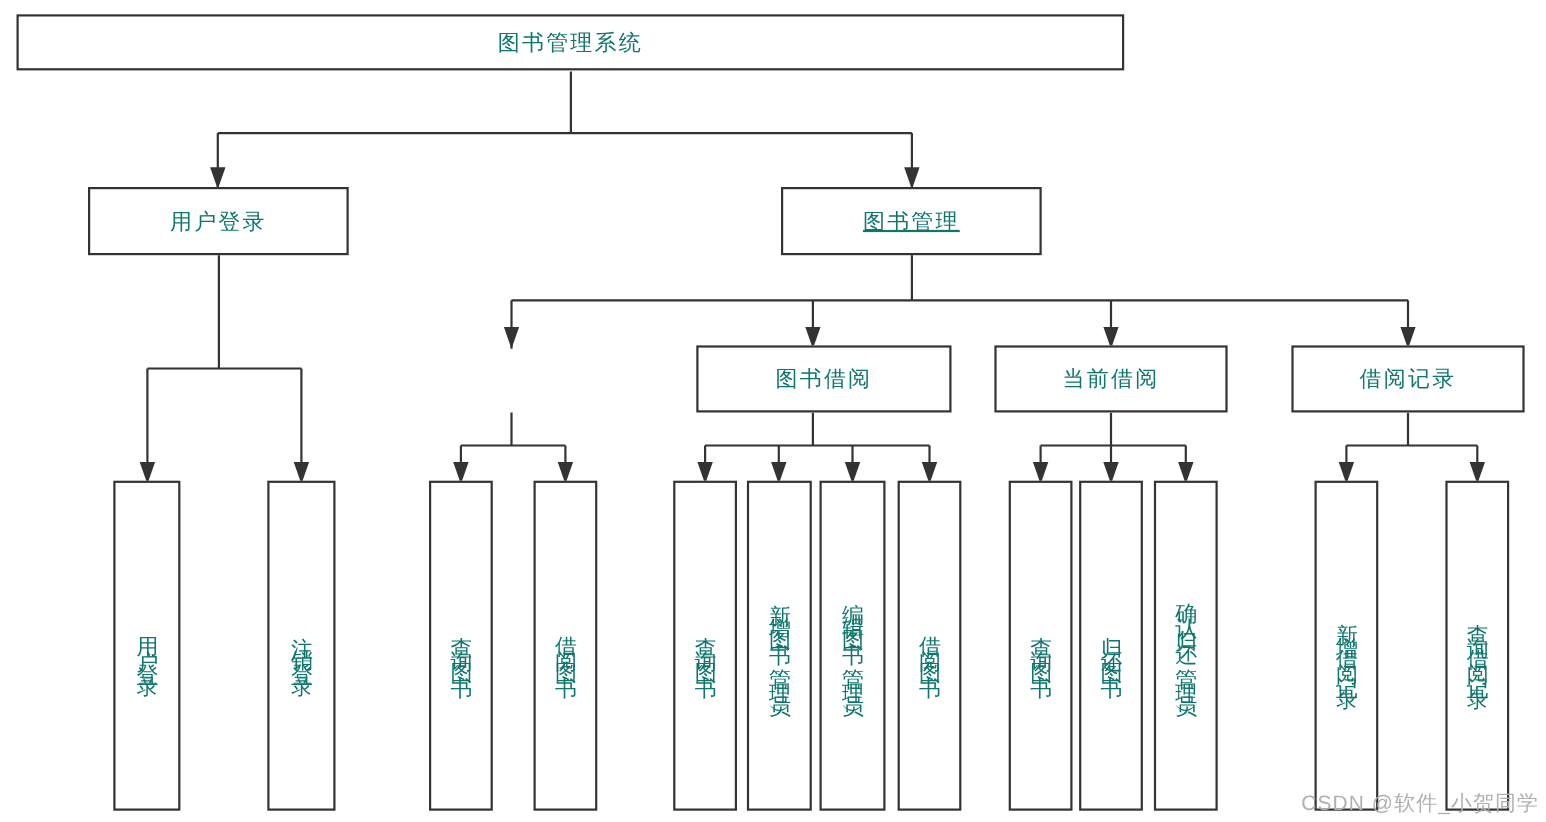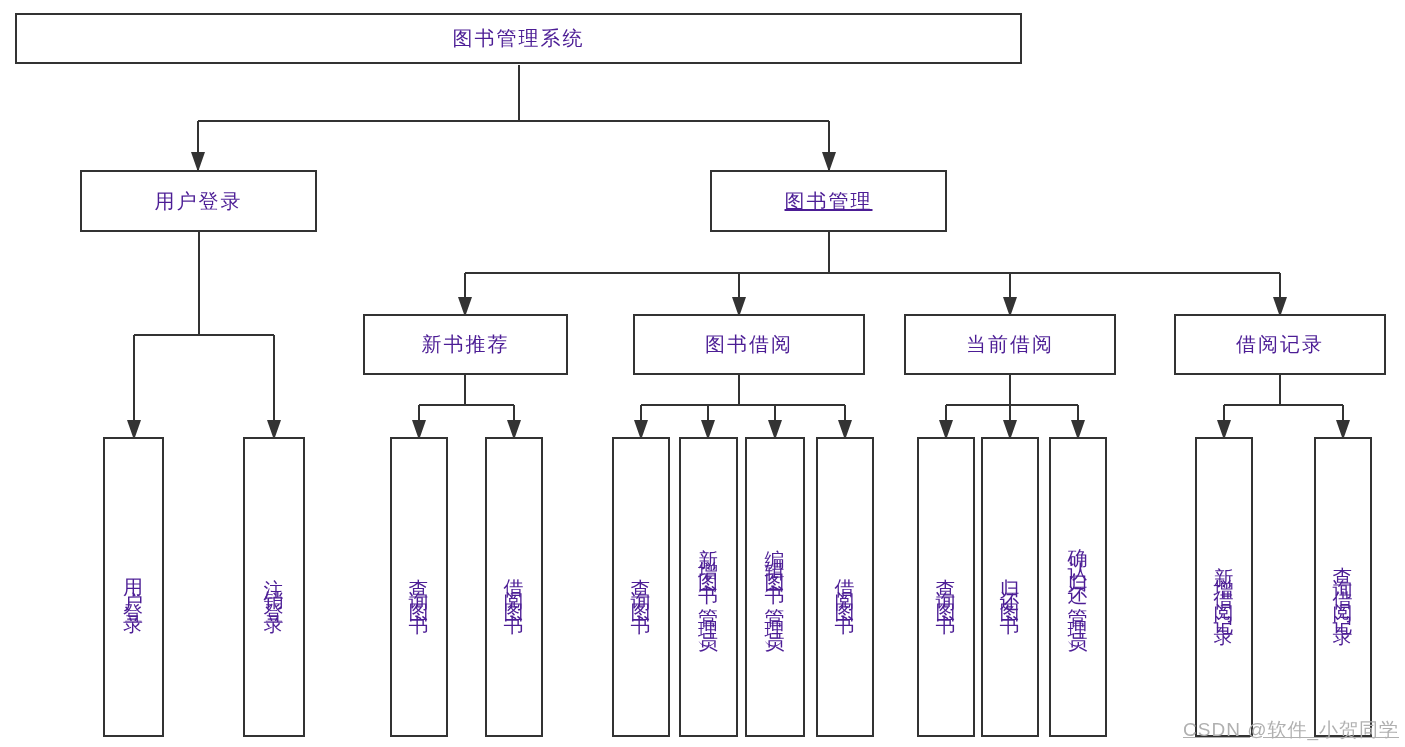--- a/index.html
+++ b/index.html
@@ -15,21 +15,21 @@
   .connectors {
     position: absolute;
     left: 0; top: 0;
     width: 1405px; height: 747px;
     pointer-events: none;
   }
   .box {
     position: absolute;
     background: #ffffff;
     border: 2px solid #333333;
-    color: #4c1d95;
+    color: #0f766e;
     display: flex;
     align-items: center;
     justify-content: center;
     font-size: 20px;
     letter-spacing: 2px;
     text-align: center;
     white-space: nowrap;
   }
   .root-box { border-width: 2px; }
   .leaf {
@@ -39,21 +39,20 @@
     line-height: 1;
     white-space: normal;
   }
   .watermark {
     position: absolute;
     right: 6px;
     bottom: 4px;
     font-size: 19px;
     color: #b0b0b0;
     letter-spacing: 1px;
-    text-decoration: underline;
   }
 </style>
 </head>
 <body>
 
 <div class="canvas">
 
   <svg class="connectors" width="1405" height="747" viewBox="0 0 1405 747" xmlns="http://www.w3.org/2000/svg">
     <defs>
       <marker id="arrow" markerWidth="22" markerHeight="16" refX="20" refY="8" orient="auto" markerUnits="userSpaceOnUse">
@@ -95,21 +94,20 @@
       <path d="M1224 405 V440" marker-end="url(#arrow)"></path>
       <path d="M1343 405 V440" marker-end="url(#arrow)"></path>
     </g>
   </svg>
 
   <div class="box root-box" style="left:15px; top:13px; width:1007px; height:51px;">图书管理系统</div>
 
   <div class="box" style="left:80px; top:170px; width:237px; height:62px;">用户登录</div>
   <div class="box" style="left:710px; top:170px; width:237px; height:62px;text-decoration:underline;">图书管理</div>
 
-  <div class="box" style="left:363px; top:314px; width:205px; height:61px;">新书推荐</div>
   <div class="box" style="left:633px; top:314px; width:232px; height:61px;">图书借阅</div>
   <div class="box" style="left:1174px; top:314px; width:212px; height:61px;">借阅记录</div>
   <div class="box" style="left:904px; top:314px; width:212px; height:61px;">当前借阅</div>
 
   <div class="box leaf" style="left:103px; top:437px; width:61px; height:300px;">用户登录</div>
   <div class="box leaf" style="left:243px; top:437px; width:62px; height:300px;">注销登录</div>
 
   <div class="box leaf" style="left:390px; top:437px; width:58px; height:300px;">查询图书</div>
   <div class="box leaf" style="left:485px; top:437px; width:58px; height:300px;">借阅图书</div>
 

